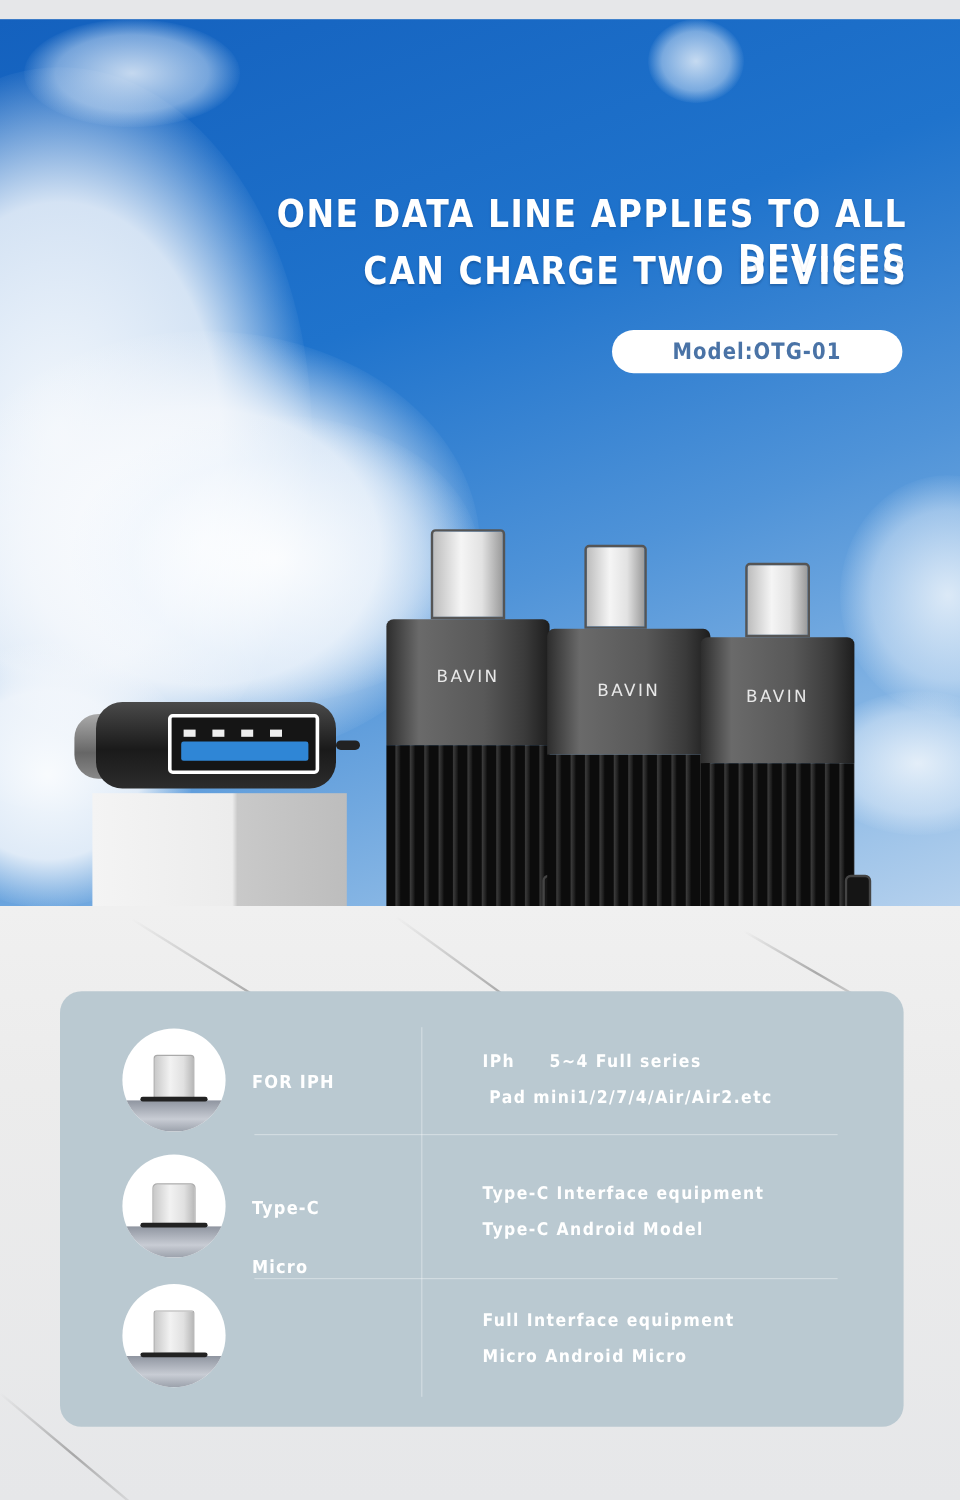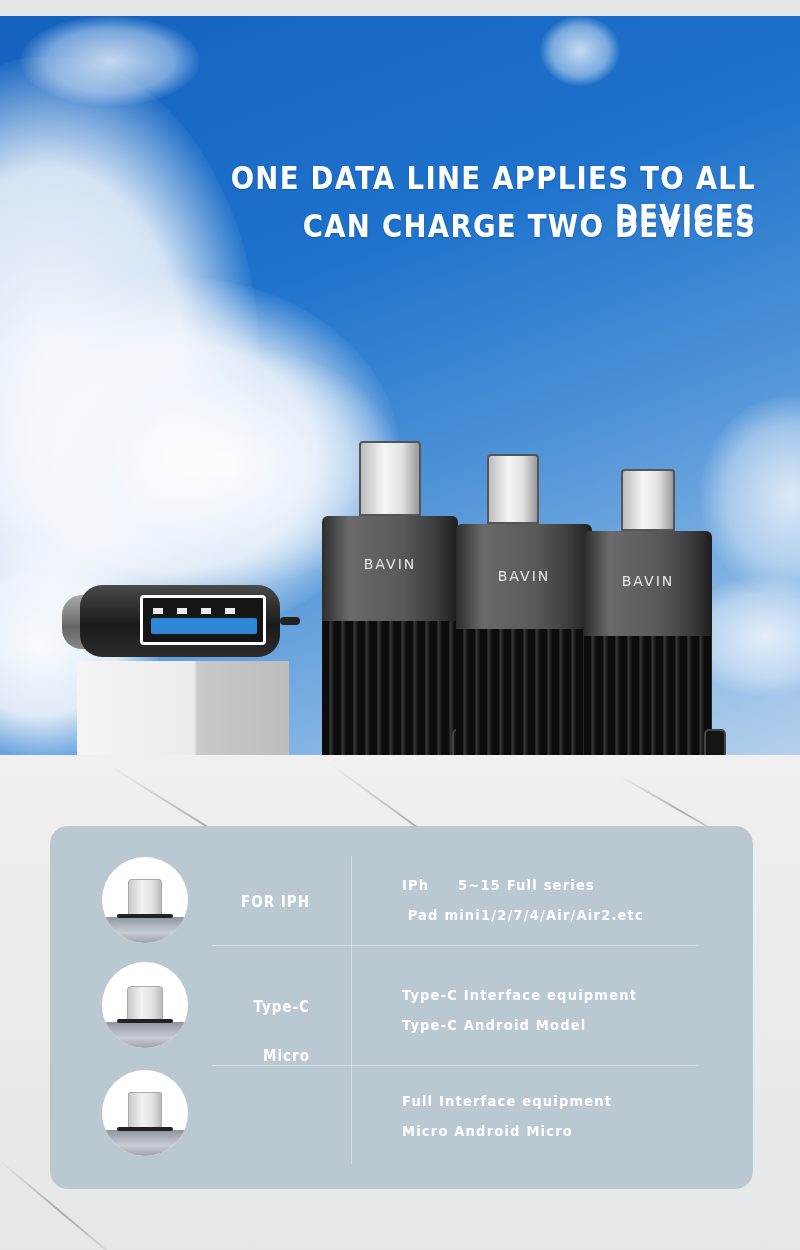--- a/index.html
+++ b/index.html
@@ -44,38 +44,41 @@
     background:linear-gradient(180deg,#f0f0f0 0%,#ececec 30%,#e6e7e9 100%)}
   .vein{position:absolute;height:2px;background:linear-gradient(90deg,rgba(150,150,150,0),rgba(140,140,140,.7),rgba(150,150,150,0));transform-origin:left center}
   
   .panel{position:absolute;left:50px;top:826px;width:703px;height:363px;border-radius:18px;background:#bac9d1}
   .vline{position:absolute;left:351px;top:856px;width:1px;height:308px;background:rgba(255,255,255,.35)}
   .hline{position:absolute;left:212px;width:486px;height:1px;background:rgba(255,255,255,.35)}
   .row-icon{position:absolute;left:102px;width:86px;height:86px;border-radius:50%;overflow:hidden;background:#fff}
   .row-icon .base{position:absolute;left:0;bottom:0;width:100%;height:30%;background:linear-gradient(180deg,#8f95a0,#c8ccd4 60%,#9ca2ac)}
   .row-icon .base:before{content:"";position:absolute;left:18%;top:-3px;width:64%;height:4px;background:#222;border-radius:2px}
   .row-icon .conn{position:absolute;left:50%;transform:translateX(-50%);bottom:32%;background:linear-gradient(90deg,#c9c9c9,#f2f2f2 40%,#e0e0e0 75%,#b9b9b9);border:1px solid #aaa}
-  .row-label{position:absolute;left:210px;width:100px;text-align:right;color:#fff;font-weight:bold;font-size:15px;letter-spacing:1px}
+  .row-label{position:absolute;left:210px;width:100px;text-align:left;color:#fff;font-weight:bold;font-size:15px;letter-spacing:1px}
   .row-desc{position:absolute;left:402px;color:#fff;font-weight:bold;font-size:14.5px;line-height:30px;letter-spacing:1.2px;white-space:pre}
 </style>
 </head>
 <body>
 
 <div class="sky">
   <div class="cloud" style="left:-160px;top:40px;width:420px;height:620px"></div>
   <div class="cloud" style="left:-60px;top:260px;width:460px;height:360px"></div>
   <div class="cloud soft" style="left:60px;top:330px;width:340px;height:240px"></div>
   <div class="cloud soft" style="left:20px;top:0px;width:180px;height:90px"></div>
   <div class="cloud soft" style="left:540px;top:0px;width:80px;height:70px"></div>
   <div class="cloud soft" style="left:700px;top:380px;width:180px;height:200px"></div>
   <div class="cloud soft" style="left:680px;top:560px;width:170px;height:120px"></div>
   <div class="cloud" style="left:-80px;top:520px;width:240px;height:220px"></div>
 
   <div class="headline h1">ONE DATA LINE APPLIES TO ALL DEVICES</div>
   <div class="headline h2">CAN CHARGE TWO DEVICES</div>
+  <div class="model-pill">
+      <span>Model:OTG-01</span>
+    </div>
 
   <div class="pedestal"></div>
   <div class="usb">
     <div class="usb-cap"></div>
     <div class="usb-body"></div>
     <div class="usb-port">
       <div class="usb-pins">
           <i></i>
           <i></i>
           <i></i>
@@ -121,21 +124,21 @@
 <div class="panel"></div>
 <div class="vline"></div>
 <div class="hline" style="top:945px"></div>
 <div class="hline" style="top:1065px"></div>
 
 <div class="row-icon" style="top:857px">
   <div class="conn" style="width:34px;height:36px;border-radius:3px 3px 0 0"></div>
   <div class="base"></div>
 </div>
 <div class="row-label" style="top:893px">FOR IPH</div>
-<div class="row-desc" style="top:870px"><span>IPh     5~15 Full series</span>
+<div class="row-desc" style="top:870px"><span>IPh     5~4 Full series</span>
 <span> Pad mini1/2/7/4/Air/Air2.etc</span></div>
 
 <div class="row-icon" style="top:962px">
   <div class="conn" style="width:36px;height:34px;border-radius:4px 4px 0 0"></div>
   <div class="base"></div>
 </div>
 <div class="row-label" style="top:998px">Type-C</div>
 <div class="row-desc" style="top:980px"><span>Type-C Interface equipment</span>
 <span>Type-C Android Model</span></div>
 

